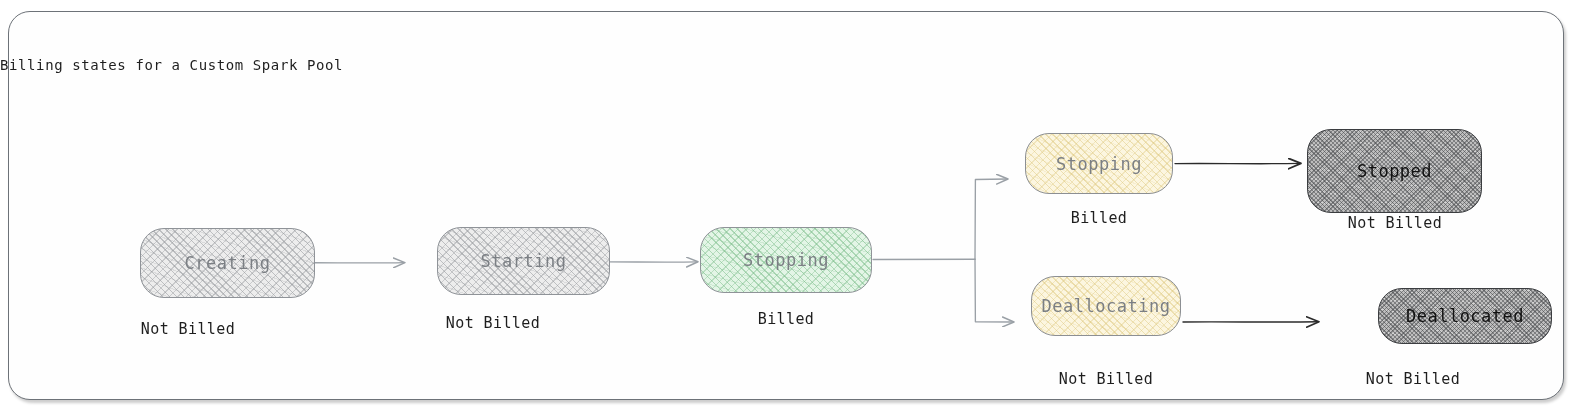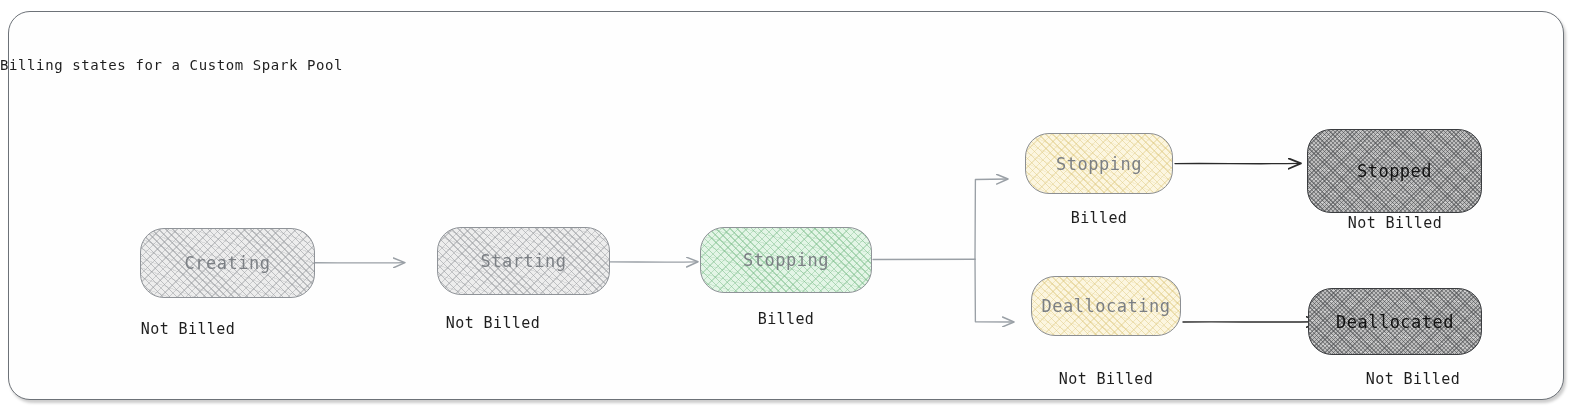--- a/index.html
+++ b/index.html
@@ -189,18 +189,18 @@
   <div class="node hatch-dark" style="left:1307px; top:129px; width:175px; height:84px;">
     <span>Stopped</span>
   </div>
   <div class="billing-label" style="left:1280px; top:214px; width:230px;">Not Billed</div>
 
   <div class="node hatch-yellow" style="left:1031px; top:276px; width:150px; height:60px;">
     <span>Deallocating</span>
   </div>
   <div class="billing-label" style="left:991px; top:370px; width:230px;">Not Billed</div>
 
-  <div class="node hatch-dark" style="left:1308px; top:288px; width:174px; height:67px;justify-content:center;">
+  <div class="node hatch-dark" style="left:1378px; top:288px; width:174px; height:56px;justify-content:center;">
     <span>Deallocated</span>
   </div>
   <div class="billing-label" style="left:1298px; top:370px; width:230px;">Not Billed</div>
 
 </div>
 
 </body></html>

